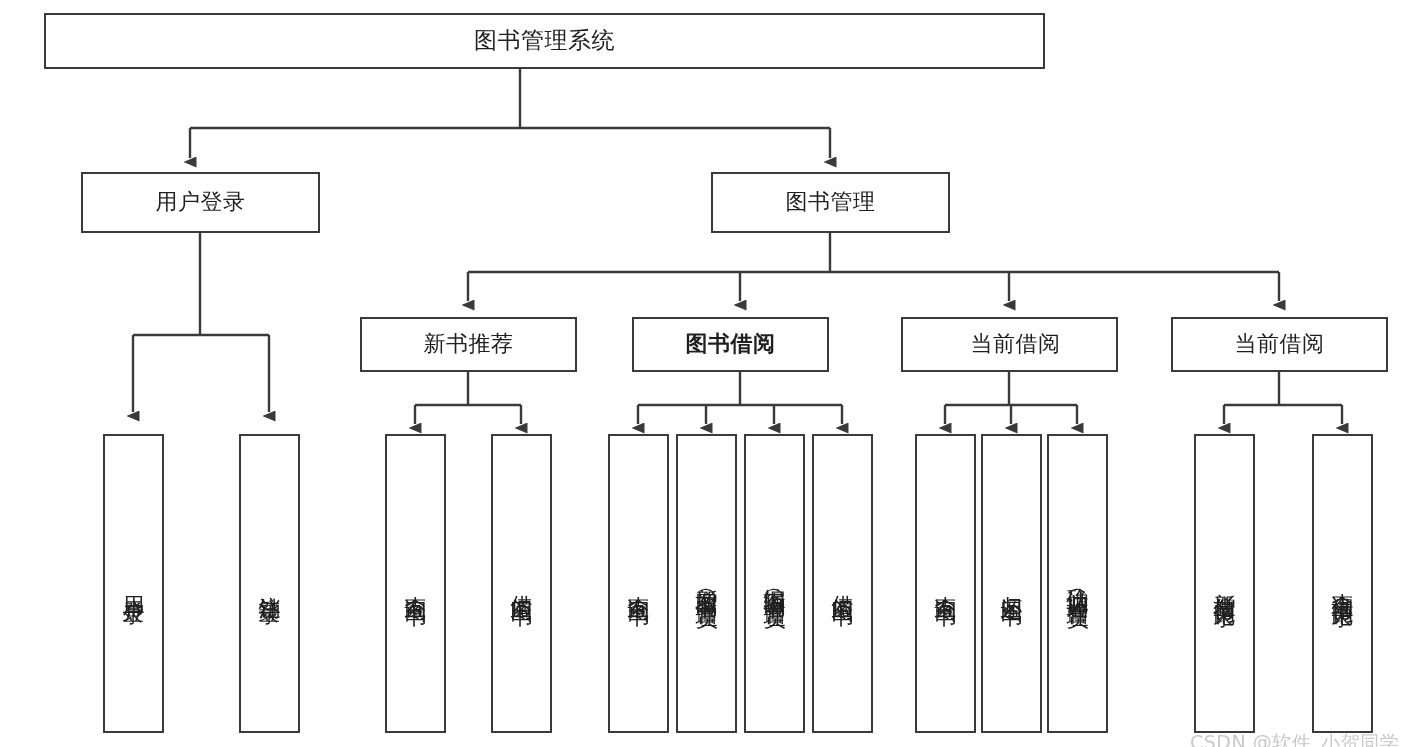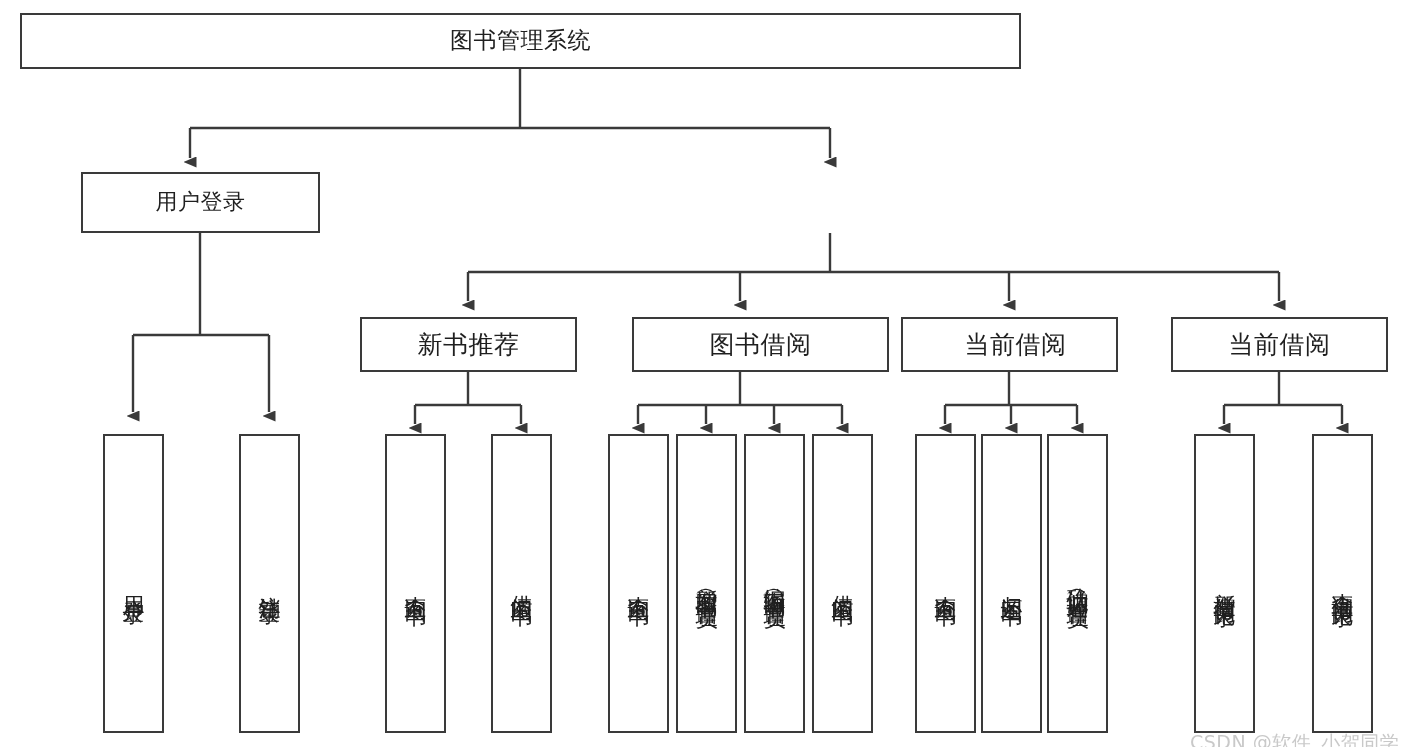--- a/index.html
+++ b/index.html
@@ -38,29 +38,30 @@
     text-align: center;
   }
   .node-label {
     display: block;
     line-height: 1.28;
     letter-spacing: 0.5px;
     color: #1f1f1f;
   }
   .node.level-0 {
     border-width: 2px;
+    margin-left: 24px;
   }
   .node.level-0 .node-label {
     font-size: 23px;
   }
   .node.level-1 .node-label {
     font-size: 22px;
   }
   .node.level-2 .node-label {
-    font-size: 25px;
+    font-size: 22px;
   }
   .node.leaf {
     align-items: center;
     justify-content: center;
   }
   .node.leaf .node-label {
     writing-mode: vertical-rl;
     text-orientation: upright;
     font-size: 22px;
     line-height: 1.18;
@@ -131,25 +132,28 @@
     </g>
   </svg>
 
   <div class="node level-0" style="left:20px; top:13px; width:1001px; height:56px;">
     <span class="node-label">图书管理系统</span>
   </div>
 
   <div class="node level-1" style="left:81px; top:172px; width:239px; height:61px;">
     <span class="node-label">用户登录</span>
   </div>
+  <div class="node level-1" style="left:711px; top:172px; width:239px; height:61px;">
+    <span class="node-label">图书管理</span>
+  </div>
 
   <div class="node level-2" style="left:360px; top:317px; width:217px; height:55px;">
     <span class="node-label">新书推荐</span>
   </div>
-  <div class="node level-2" style="left:632px; top:317px; width:257px; height:55px;">
+  <div class="node level-2" style="left:632px; top:317px; width:197px; height:55px;font-weight:bold;">
     <span class="node-label">图书借阅</span>
   </div>
   <div class="node level-2" style="left:901px; top:317px; width:217px; height:55px;padding-left:12px;">
     <span class="node-label">当前借阅</span>
   </div>
   <div class="node level-2" style="left:1171px; top:317px; width:217px; height:55px;">
     <span class="node-label">当前借阅</span>
   </div>
 
   <div class="node leaf" style="left:103px; top:434px; width:61px; height:299px;">

